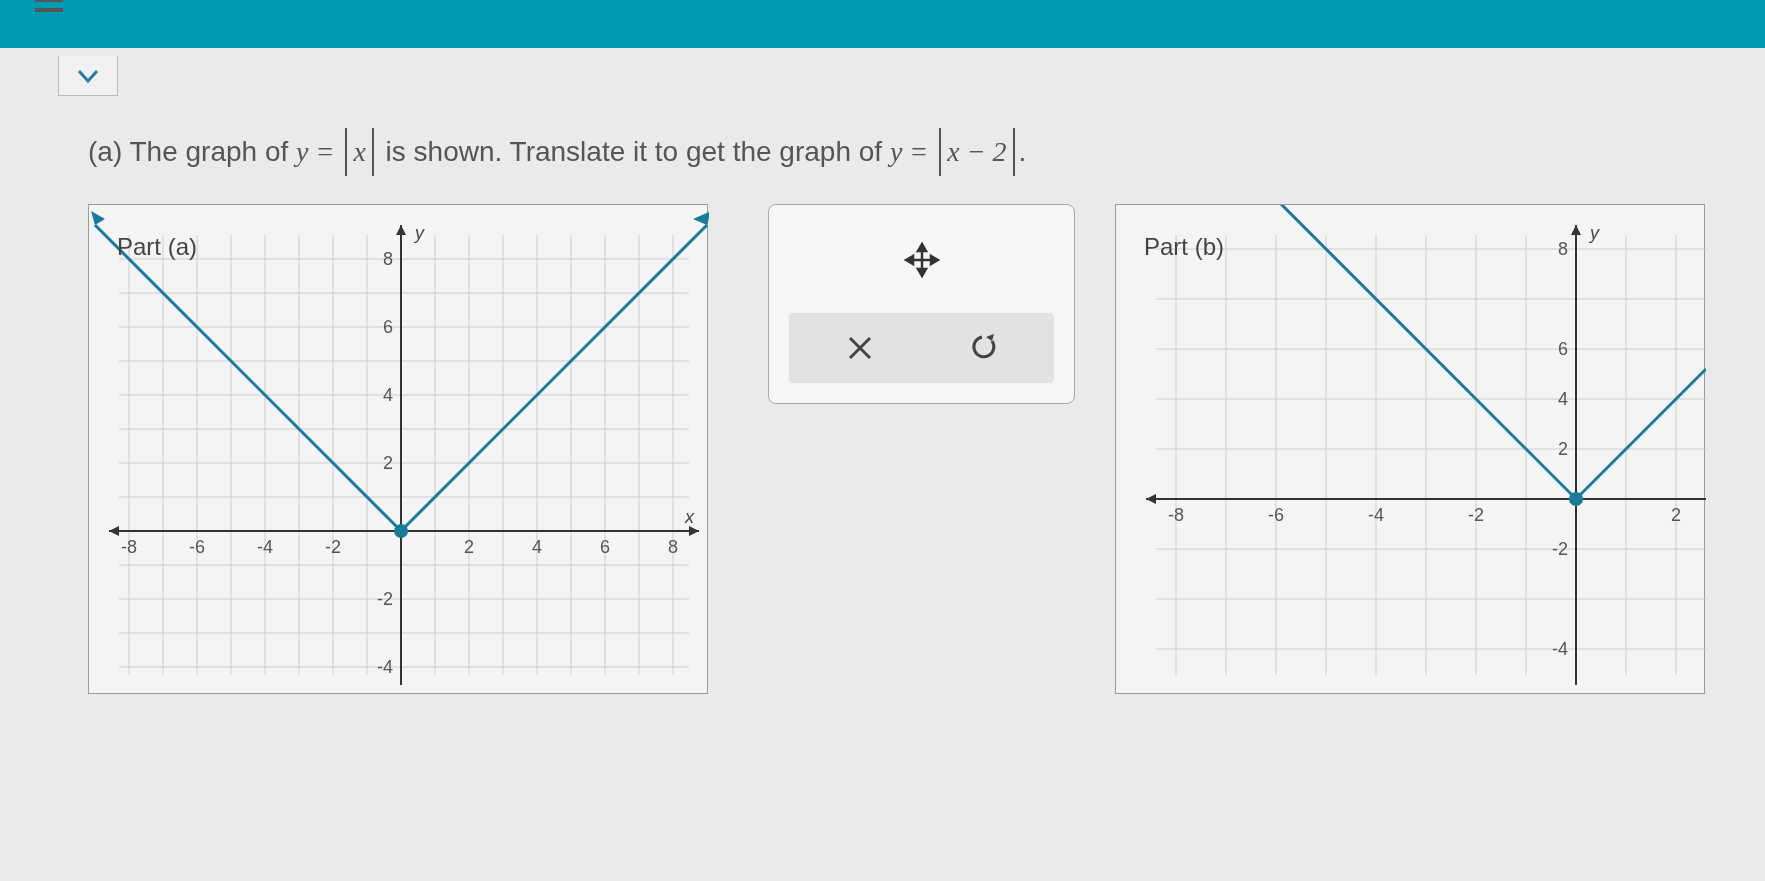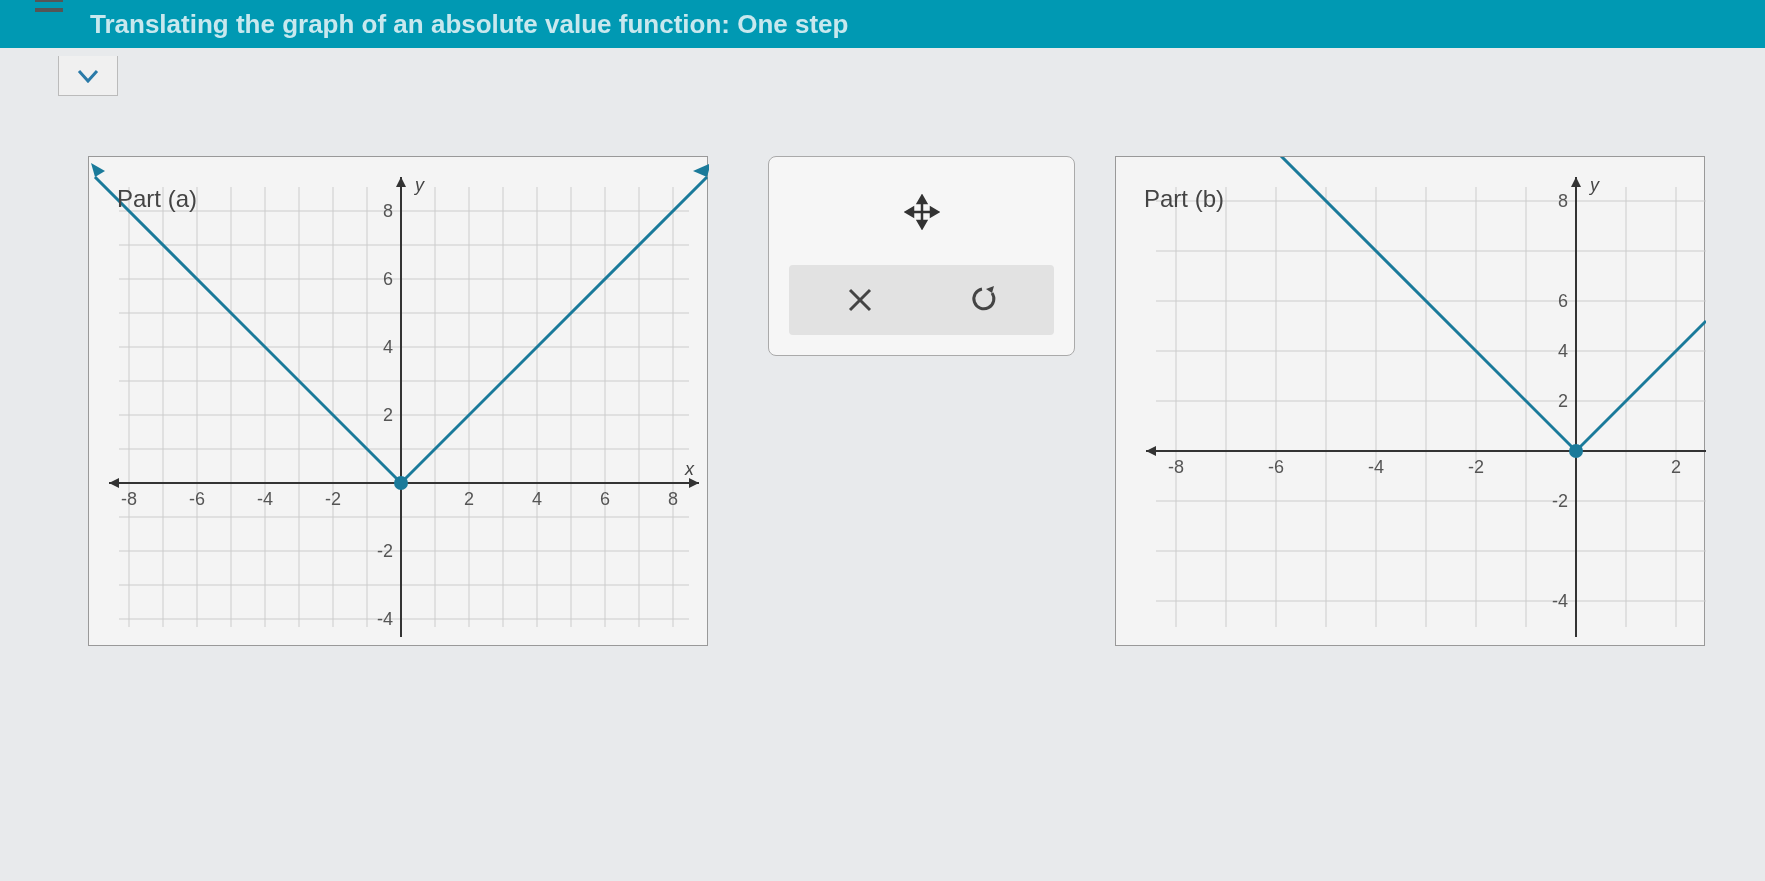--- a/index.html
+++ b/index.html
@@ -129,31 +129,33 @@
       font-size: 30px;
       color: #444;
     }
     svg { display: block; }
   </style>
 </head>
 <body>
 
 <div class="header">
   <div class="hamburger"></div>
-  <span>Translating the graph of an absolute value function: One step</span>
 </div>
 
 <div class="dropdown-tab">
   <svg width="22" height="14">
       <polyline points="2,2 11,12 20,2" fill="none" stroke="#2a7aa8" stroke-width="3"></polyline>
     </svg>
 </div>
 
 <div class="content">
 
+  <p class="part-line">
+    <span>(a) The graph of </span><span class="math">y = </span><span class="abs-wrap math">x</span><span> is shown. Translate it to get the graph of </span><span class="math">y = </span><span class="abs-wrap math">x − 2</span><span>.</span>
+  </p>
 
 
   <div class="graphs-row">
 
     <div class="graph-panel">
       <span class="part-label">Part (a)</span>
       <svg width="620" height="490" viewBox="0 0 620 490">
         <g stroke="#ccc" stroke-width="1">
           <line x1="40" y1="30" x2="40" y2="470"></line>
             <line x1="74" y1="30" x2="74" y2="470"></line>

